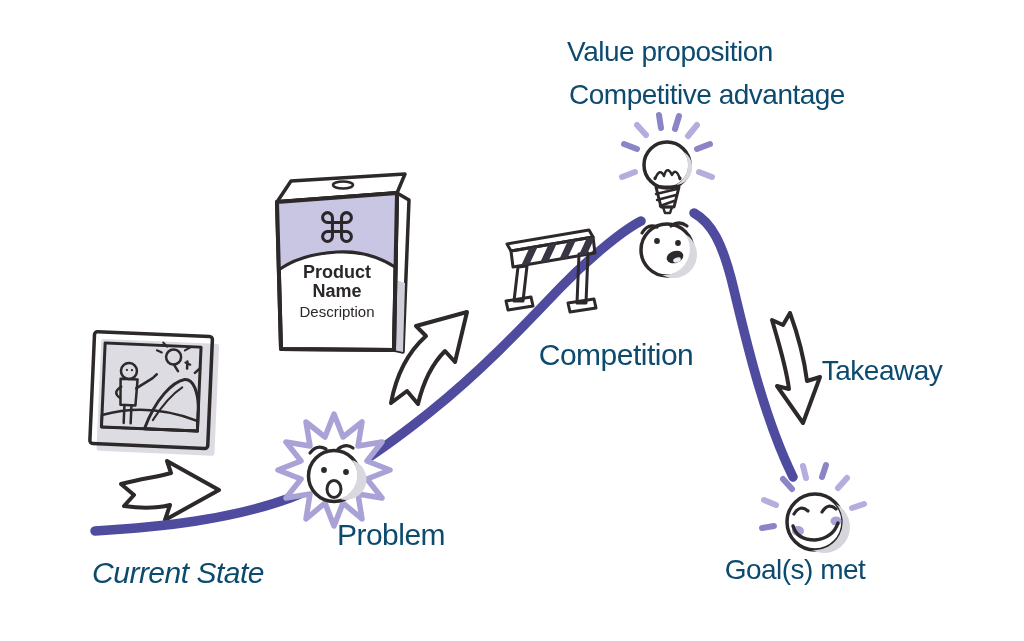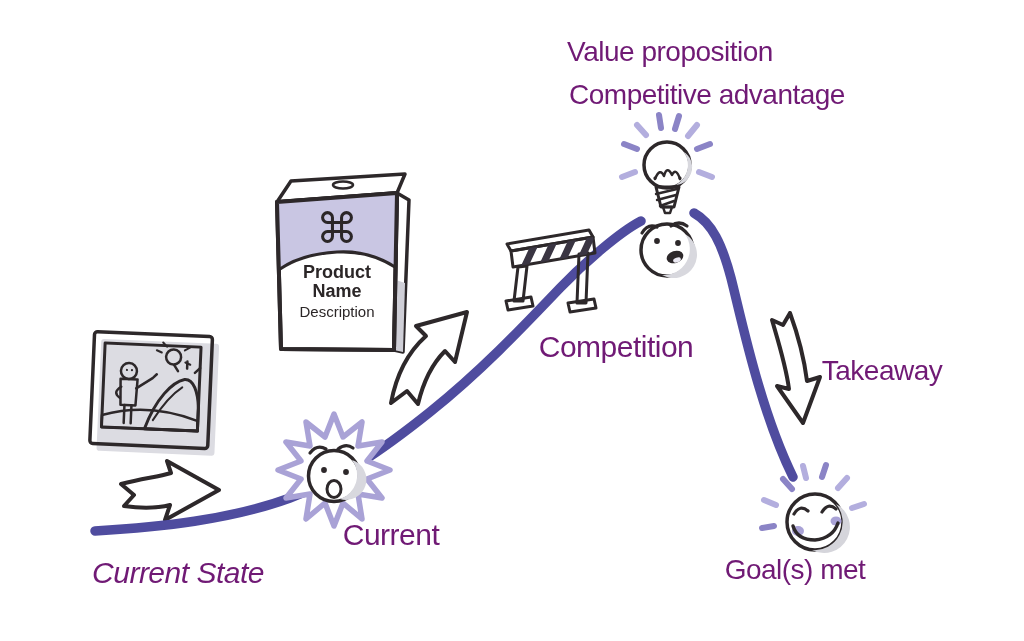--- a/index.html
+++ b/index.html
@@ -1,20 +1,20 @@
 <!DOCTYPE html>
 <html><head>
 <meta charset="utf-8">
 <style>
   html,body{margin:0;padding:0;background:#ffffff;}
   .stage{position:relative;width:1024px;height:641px;background:#ffffff;overflow:hidden;
          font-family:"Liberation Sans",sans-serif;}
   svg{position:absolute;left:0;top:0;}
   .label{position:absolute;transform:translateX(-50%);white-space:nowrap;
-         color:#701a75;font-family:"Liberation Sans",sans-serif;font-weight:500;
+         color:#0c4a6e;font-family:"Liberation Sans",sans-serif;font-weight:500;
          letter-spacing:-0.5px;}
   .lbl-28{font-size:28px;}
   .lbl-30{font-size:30px;}
   
   .ink{stroke:#2d282a;stroke-linejoin:round;stroke-linecap:round;fill:none;}
   .boxtext{font-family:"Liberation Sans",sans-serif;fill:#2b2627;}
 </style>
 </head>
 <body>
 
@@ -175,19 +175,19 @@
     <ellipse cx="836" cy="521" rx="5.5" ry="4.5" fill="#a9a2d6"></ellipse>
     <path d="M794,514 Q800,504 808,511" class="ink" stroke-width="3.2"></path>
     <path d="M822,512 Q828,502 836,509" class="ink" stroke-width="3.2"></path>
     <path d="M793,526 Q797,540 815,540 Q833,538 838,523" class="ink" stroke-width="3.4"></path>
   </g>
 
 </svg>
 
 <div class="label lbl-28" style="left:670px;top:36px;">Value proposition</div>
 <div class="label lbl-28" style="left:707px;top:79px;">Competitive advantage</div>
-<div class="label lbl-30" style="left:616px;top:330px;">Competition</div>
+<div class="label lbl-30" style="left:616px;top:338px;">Competition</div>
 <div class="label lbl-28" style="left:882px;top:316px;margin-top:39px;">Takeaway</div>
-<div class="label lbl-30" style="left:391px;top:518px;">Current</div>
+<div class="label lbl-30" style="left:391px;top:518px;">Problem</div>
 <div class="label lbl-30" style="left:178px;top:556px;font-style:italic;">Current State</div>
 <div class="label lbl-28" style="left:795px;top:554px;">Goal(s) met</div>
 
 </div>
 
 </body></html>

